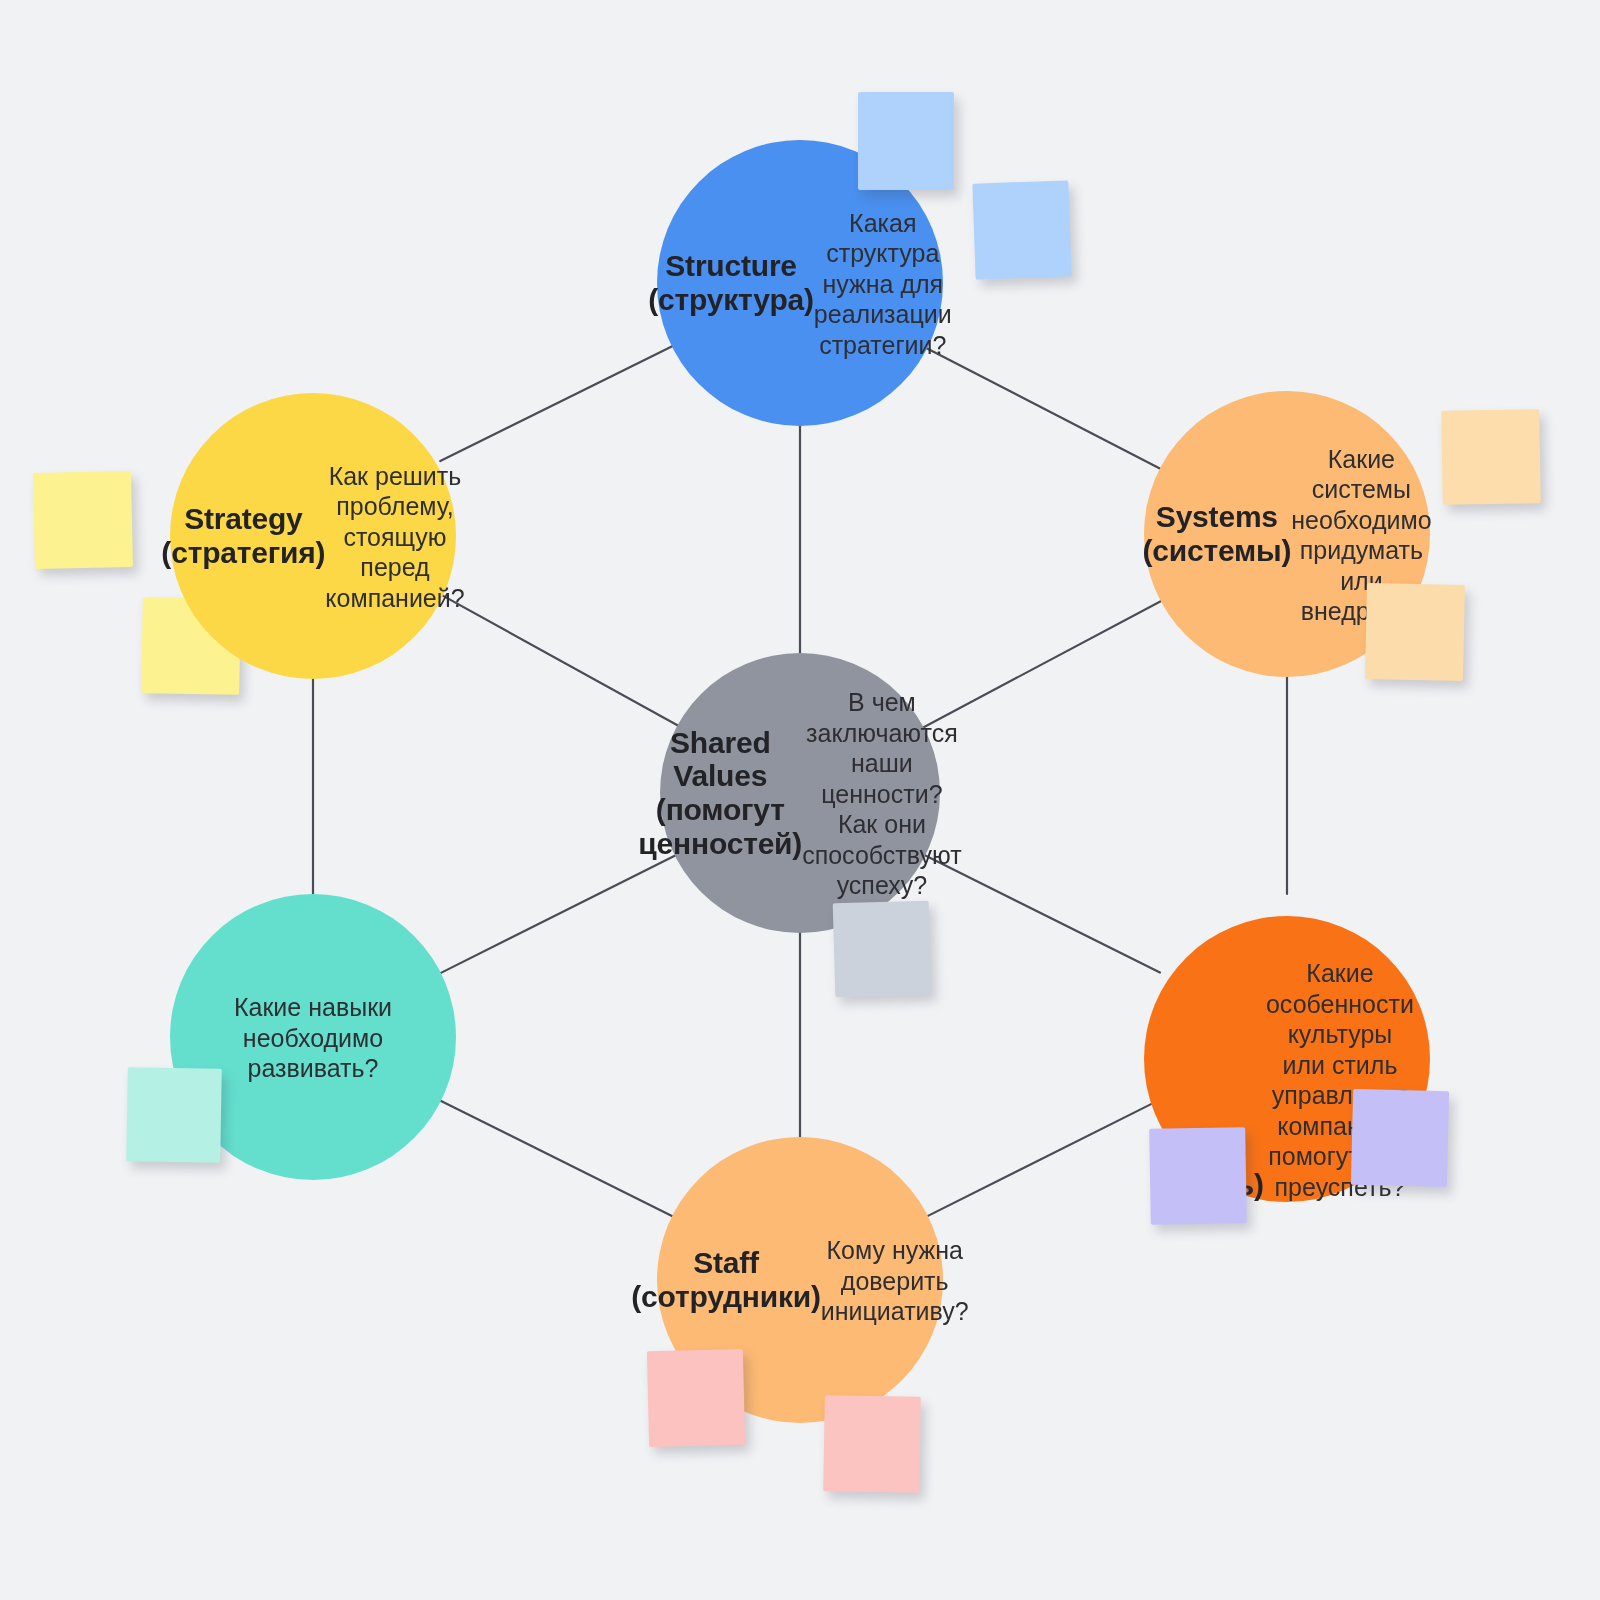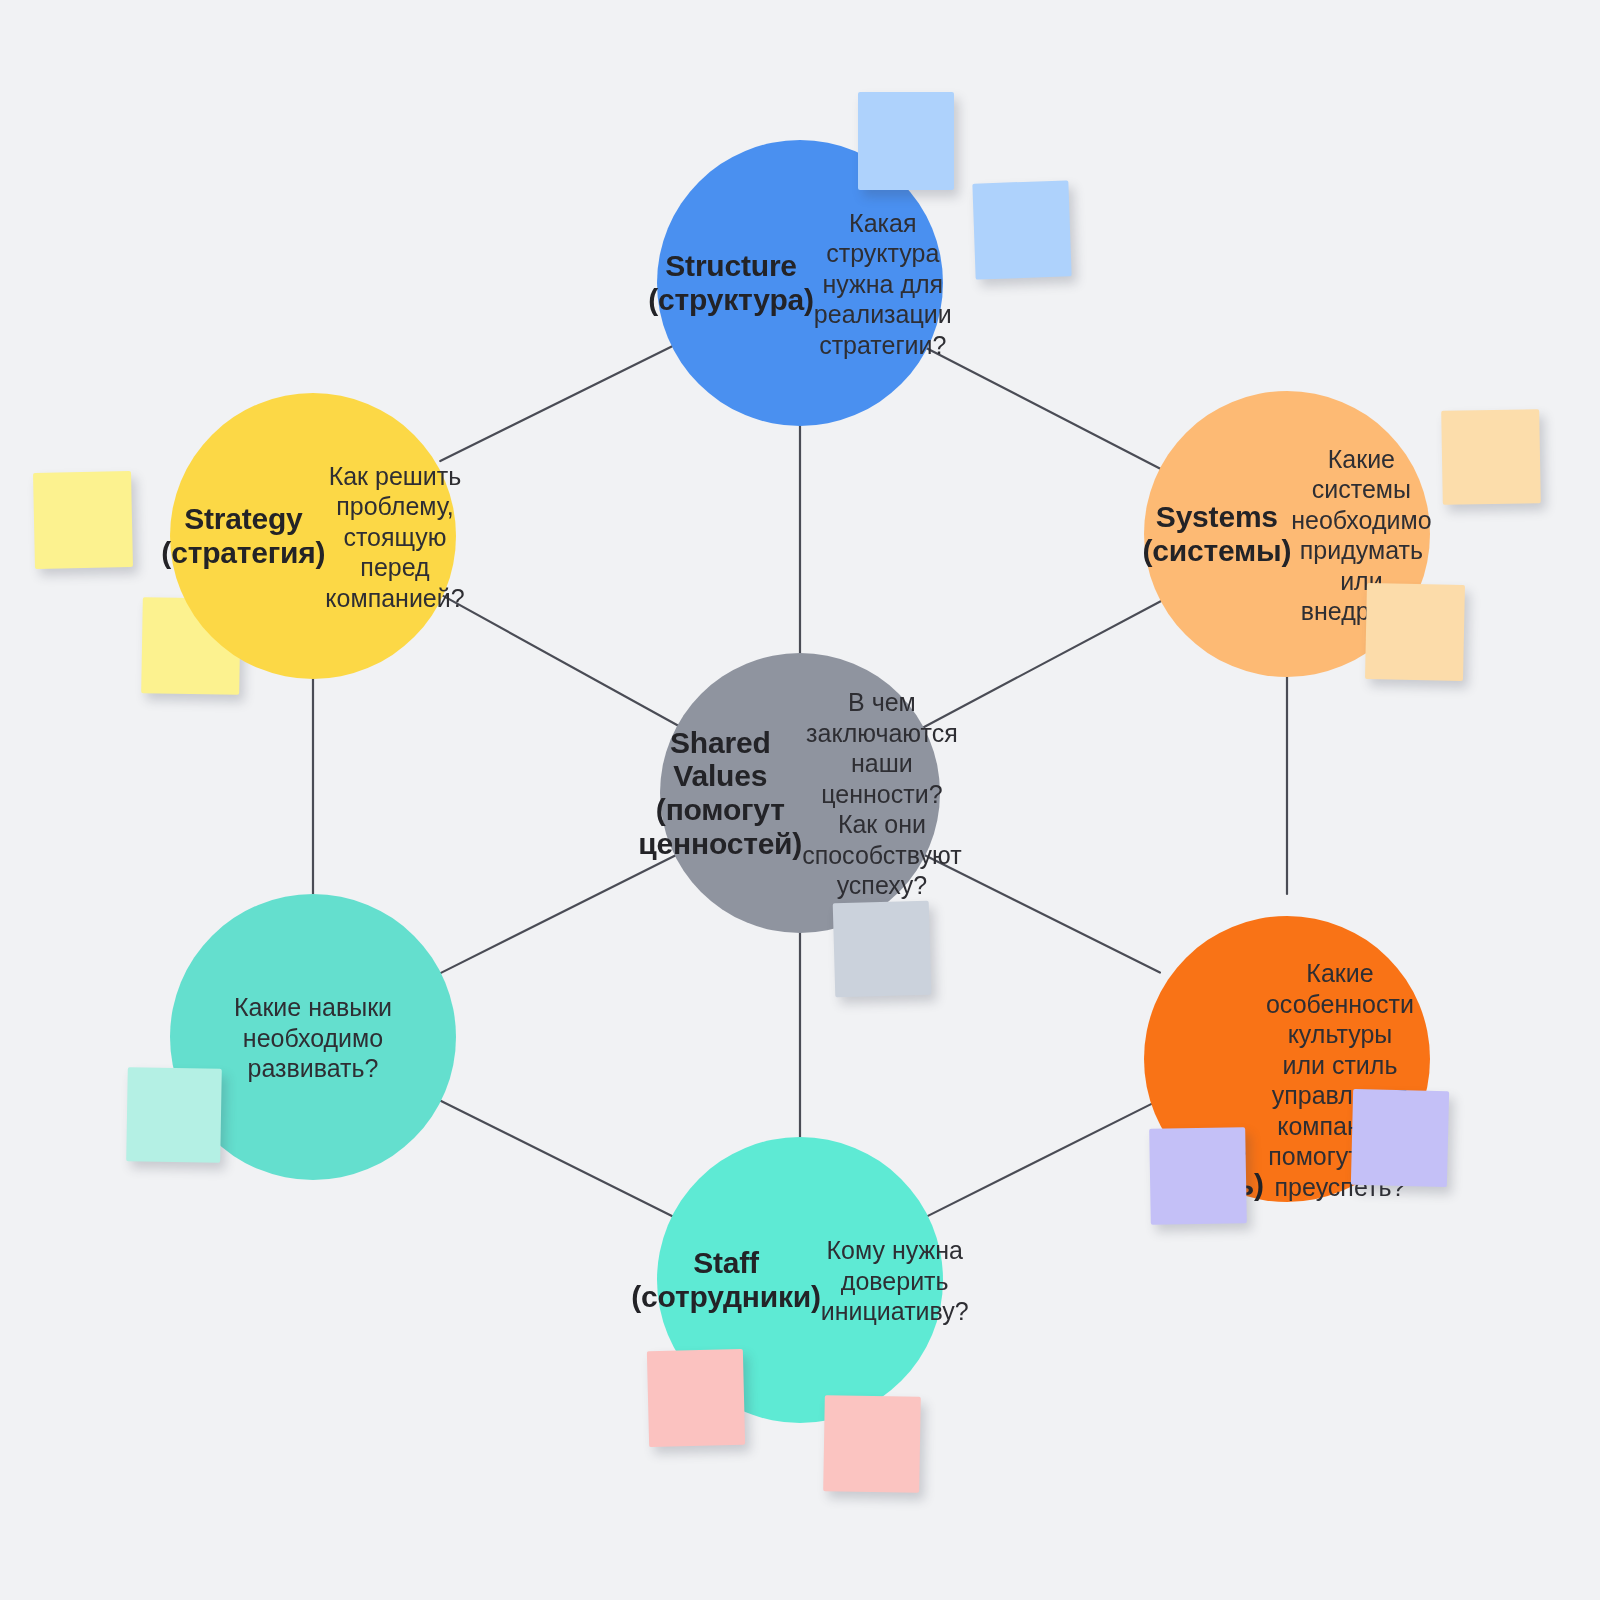--- a/index.html
+++ b/index.html
@@ -152,19 +152,19 @@
         <div class="title">Shared Values (помогут ценностей)</div>
         <div class="question">В чем заключаются наши ценности? Как они способствуют успеху?</div>
       </div>
       <div class="node node-skills" style="left: 170px; top: 894px; width: 286px; height: 286px; background: rgb(100, 223, 206);">
         <div class="question">Какие навыки необходимо развивать?</div>
       </div>
       <div class="node node-style" style="left: 1144px; top: 916px; width: 286px; height: 286px; background: #f97316; align-items: flex-end;">
         <div class="title">Style (стиль)</div>
         <div class="question">Какие особенности культуры или стиль управления компанией помогут нам преуспеть?</div>
       </div>
-      <div class="node node-staff" style="left: 657px; top: 1137px; width: 286px; height: 286px; background: #5eead4;">
+      <div class="node node-staff" style="left: 657px; top: 1137px; width: 286px; height: 286px; background: #fdba74;">
         <div class="title">Staff (сотрудники)</div>
         <div class="question">Кому нужна доверить инициативу?</div>
       </div>
     </div>
 
 </div>
 
 </body></html>

